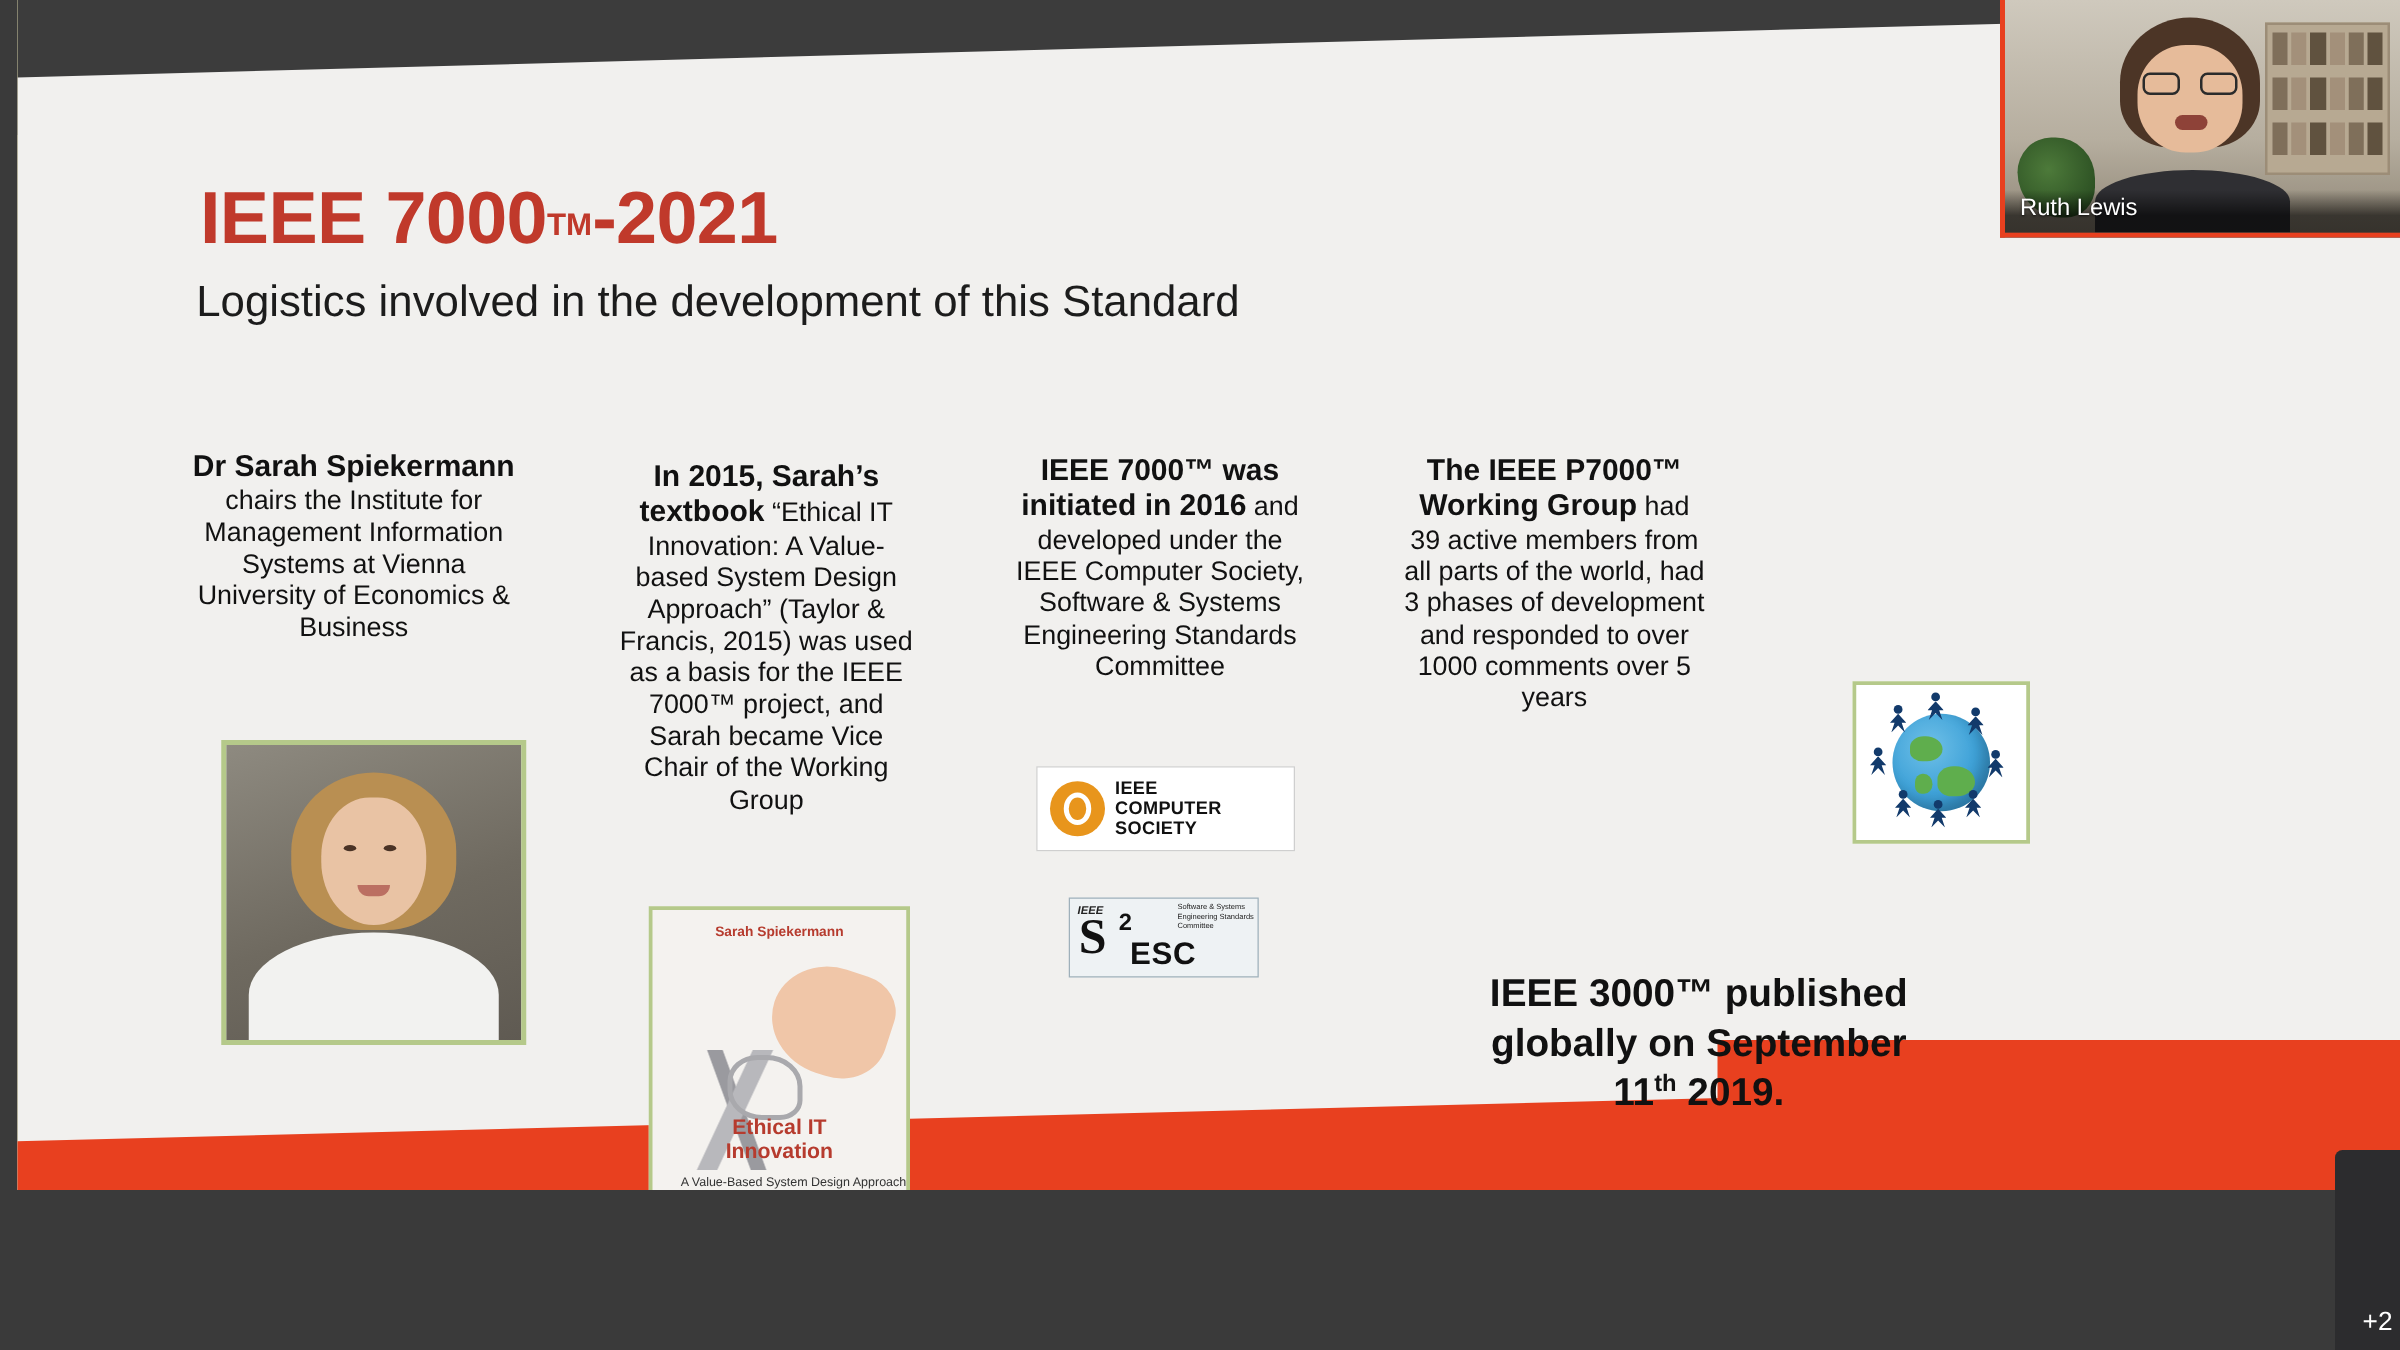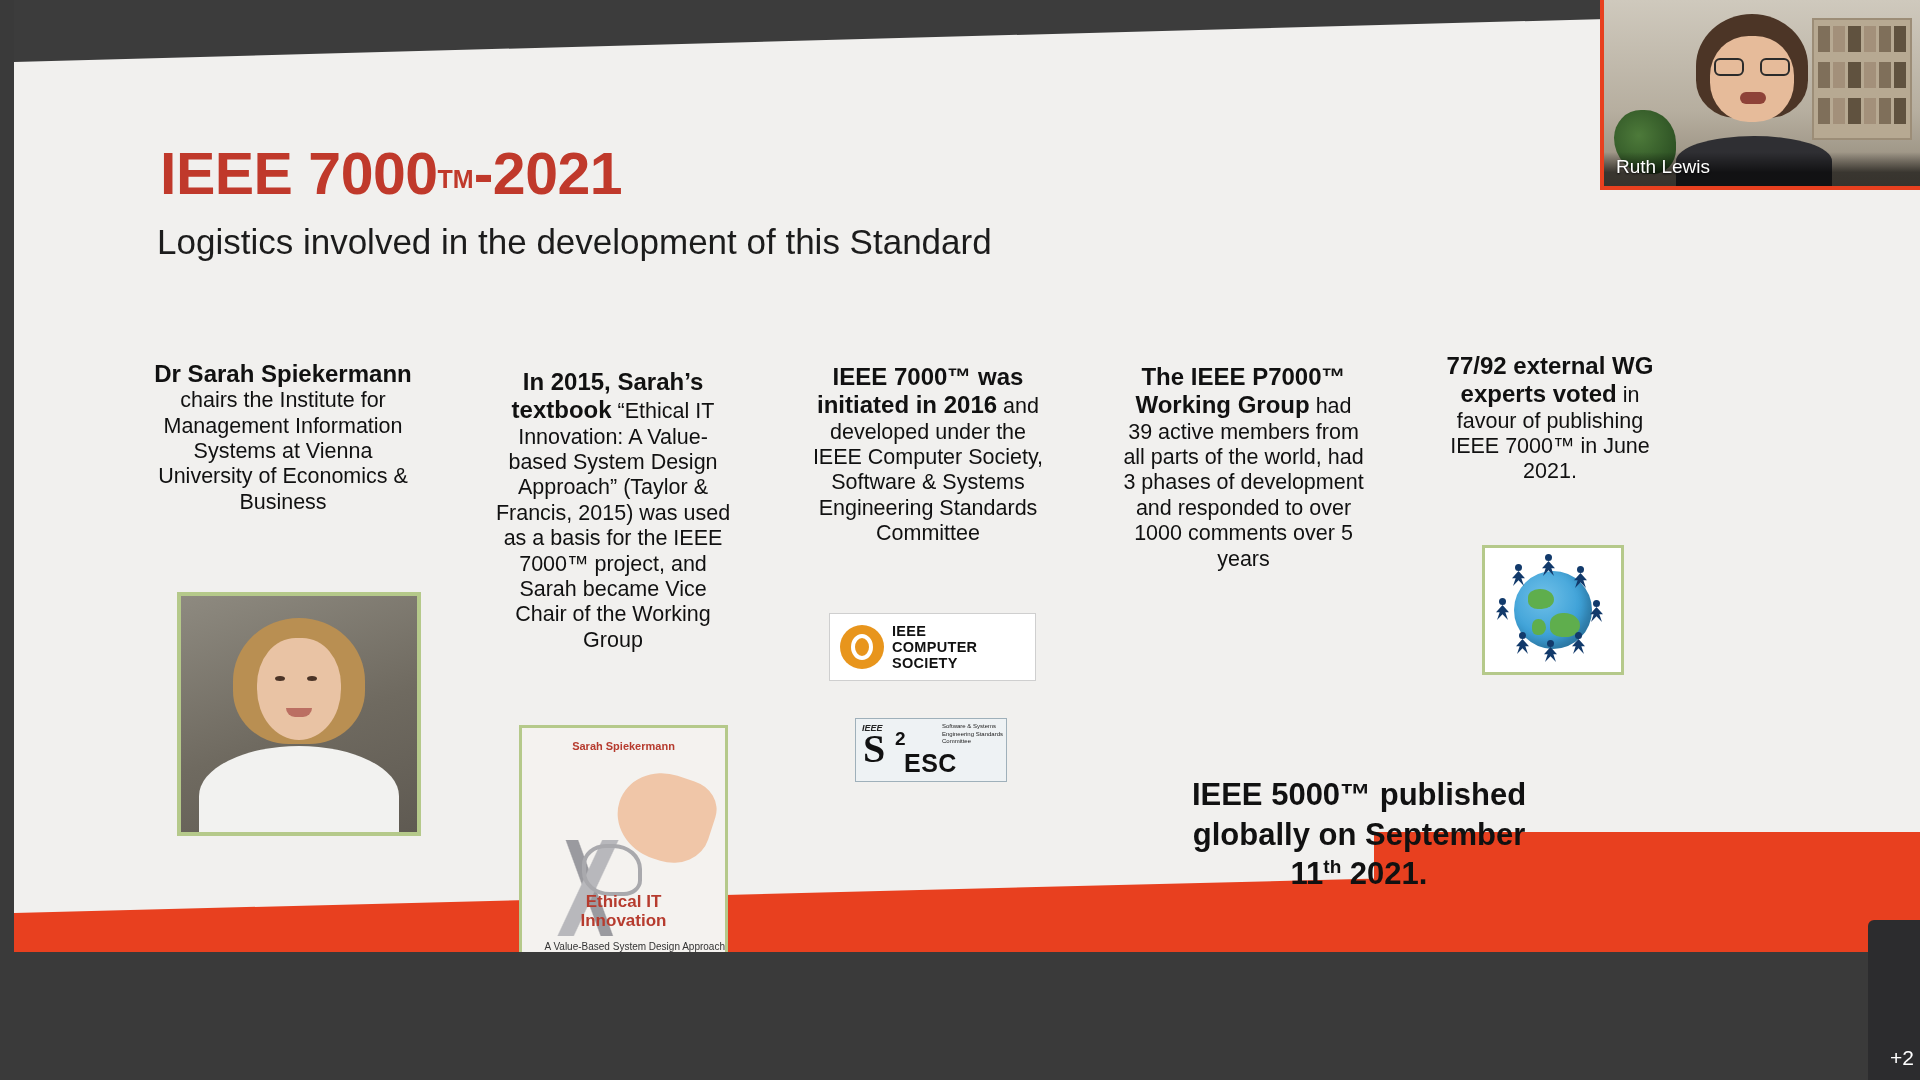--- a/index.html
+++ b/index.html
@@ -656,43 +656,40 @@
         <div class="big">S</div>
         <div class="sup">2</div>
         <div class="esc">ESC</div>
         <div class="sub">Software &amp; Systems Engineering Standards Committee</div>
       </div>
 
       <div class="col col4">
         <span class="head">The IEEE P7000™ Working Group</span><span> had 39 active members from all parts of the world, had 3 phases of development and responded to over 1000 comments over 5 years</span>
       </div>
 
-      <div class="col col5">
-        <span class="head">77/92 external WG experts voted</span><span> in favour of publishing IEEE 7000™ in June 2021.</span>
-      </div>
       <div class="globe-box">
         <div class="globe">
           <div class="land l1"></div>
           <div class="land l2"></div>
           <div class="land l3"></div>
         </div>
         <div class="person" style="left:60px; top:6px;"></div>
         <div class="person" style="left:30px; top:16px;"></div>
         <div class="person" style="left:92px; top:18px;"></div>
         <div class="person" style="left:14px; top:50px;"></div>
         <div class="person" style="left:108px; top:52px;"></div>
         <div class="person" style="left:34px; top:84px;"></div>
         <div class="person" style="left:62px; top:92px;"></div>
         <div class="person" style="left:90px; top:84px;"></div>
       </div>
 
       <div class="published">
-        <span>IEEE 5000™ published</span><br>
+        <span>IEEE 3000™ published</span><br>
         <span>globally on September</span><br>
-        <span>11</span><sup>th</sup><span> 2021.</span>
+        <span>11</span><sup>th</sup><span> 2019.</span>
       </div>
 
       <div class="page-num">16</div>
 
       <div class="partner-logo">
         <div class="ring"></div>
         <div class="pname">Technology Fo...</div>
         <div class="ptag">Creating Technology for...</div>
       </div>
 

